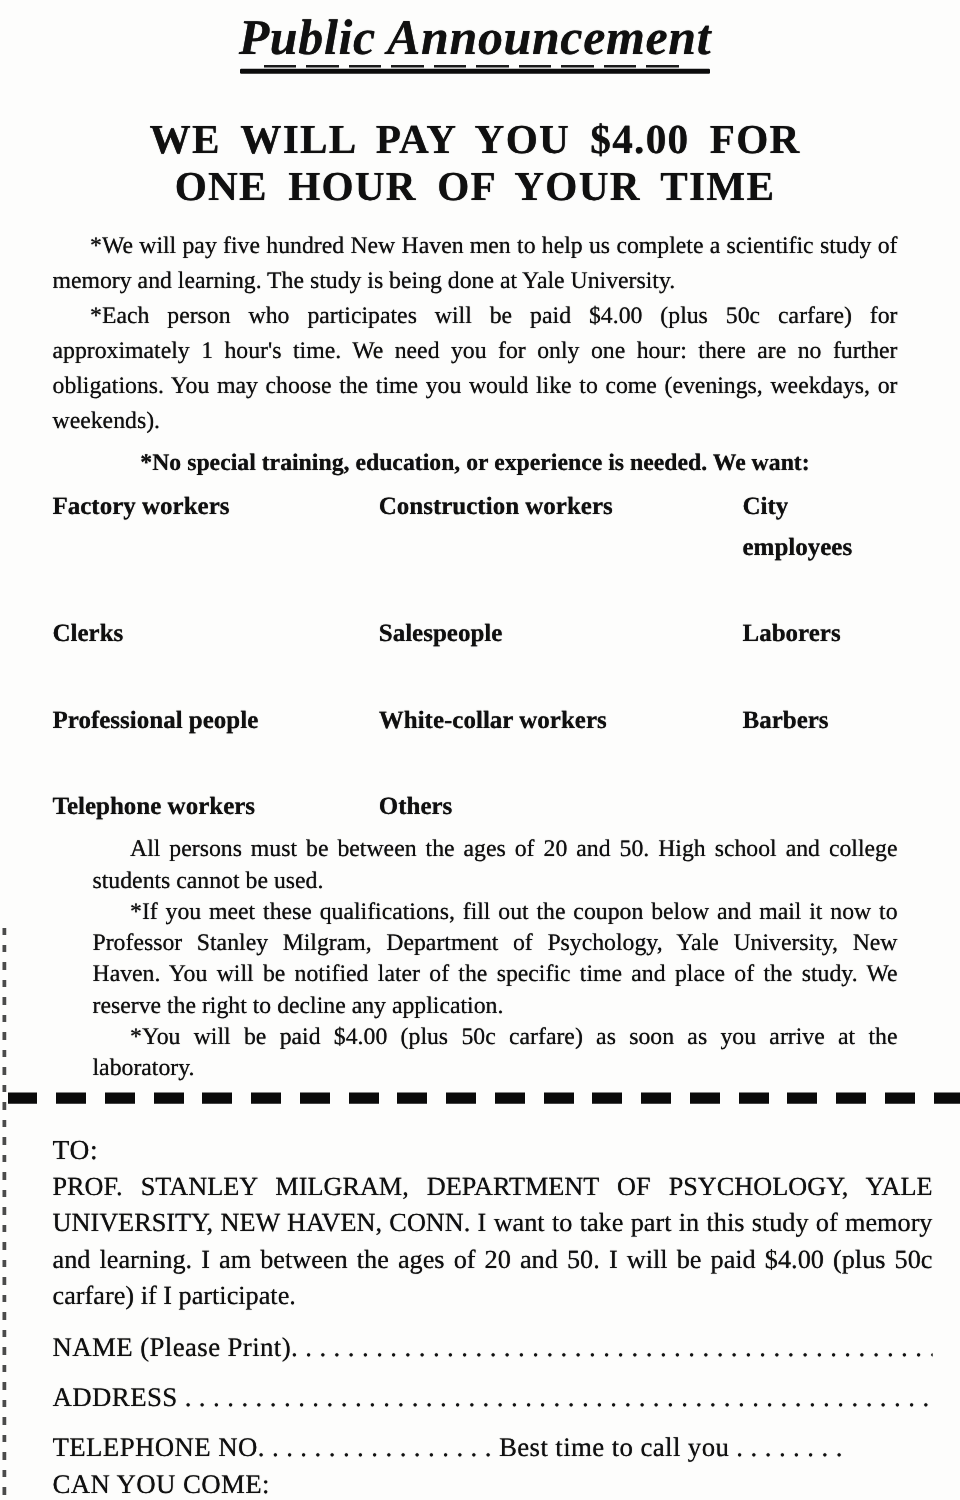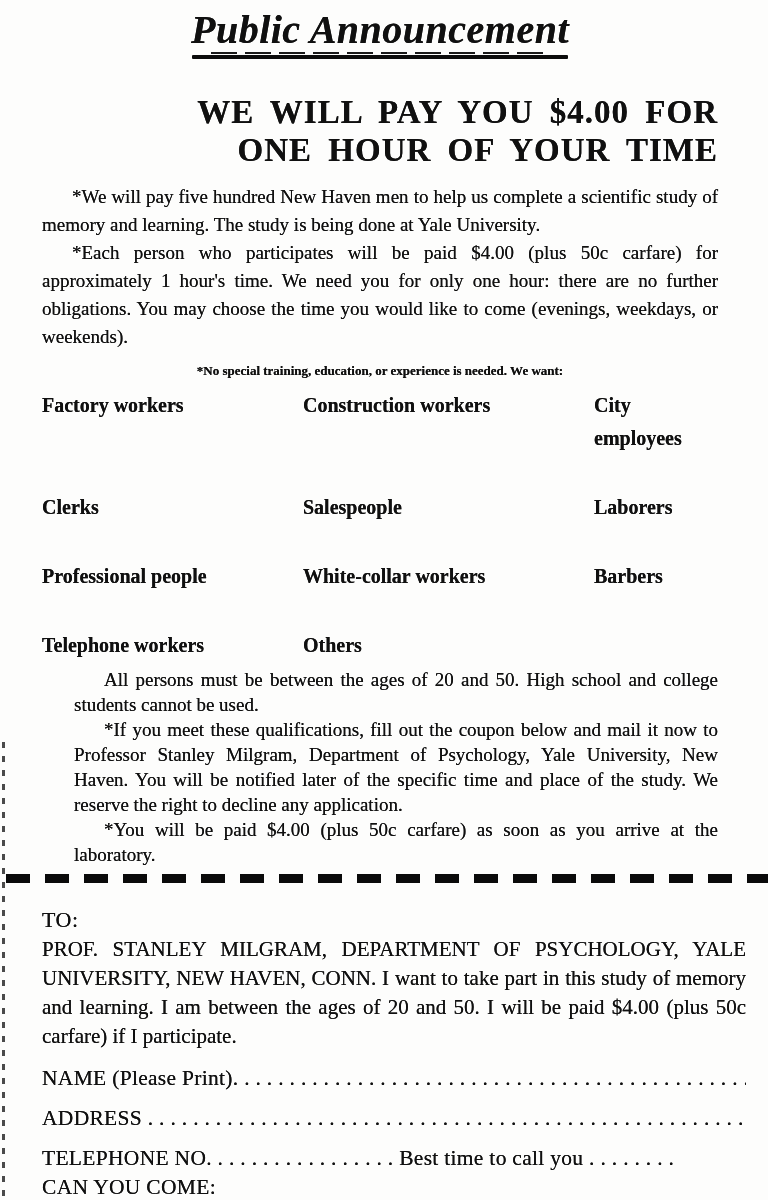--- a/index.html
+++ b/index.html
@@ -31,21 +31,21 @@
     letter-spacing: 0.5px;
     line-height: 44px;
   }
   .title-underline { width: 376px; margin: 0 auto; }
   .tu-thin  { height: 2px; width: 90%; margin: 0 auto 1px; background:
               repeating-linear-gradient(90deg,#1a1a1a 0 26px, transparent 26px 34px); }
   .tu-thick { height: 4px; background: #0c0c0c; border-radius: 1px; }
 
   .headline {
     margin-top: 34px;
-    text-align: right;
+    text-align: center;
     font-size: 33px;
     font-weight: bold;
     letter-spacing: 1px;
     word-spacing: 7px;
     line-height: 38px;
   }
   .subtitle {
     margin: 44px 0 0 0;
     text-align: center;
     font-size: 34px;
@@ -61,21 +61,21 @@
     font-size: 19px;
     text-align: justify;
     text-indent: 30px;
   }
   .intro p { line-height: 28px; }
   .quals p { line-height: 25px; }
 
   .want-heading {
     margin-top: 7px;
     text-align: center;
-    font-size: 13px;
+    font-size: 19px;
     font-weight: bold;
     line-height: 26px;
   }
 
   .occupations {
     margin-top: 5px;
     display: grid;
     grid-template-columns: 225px 255px auto;
     line-height: 33px;
     font-size: 20px;

